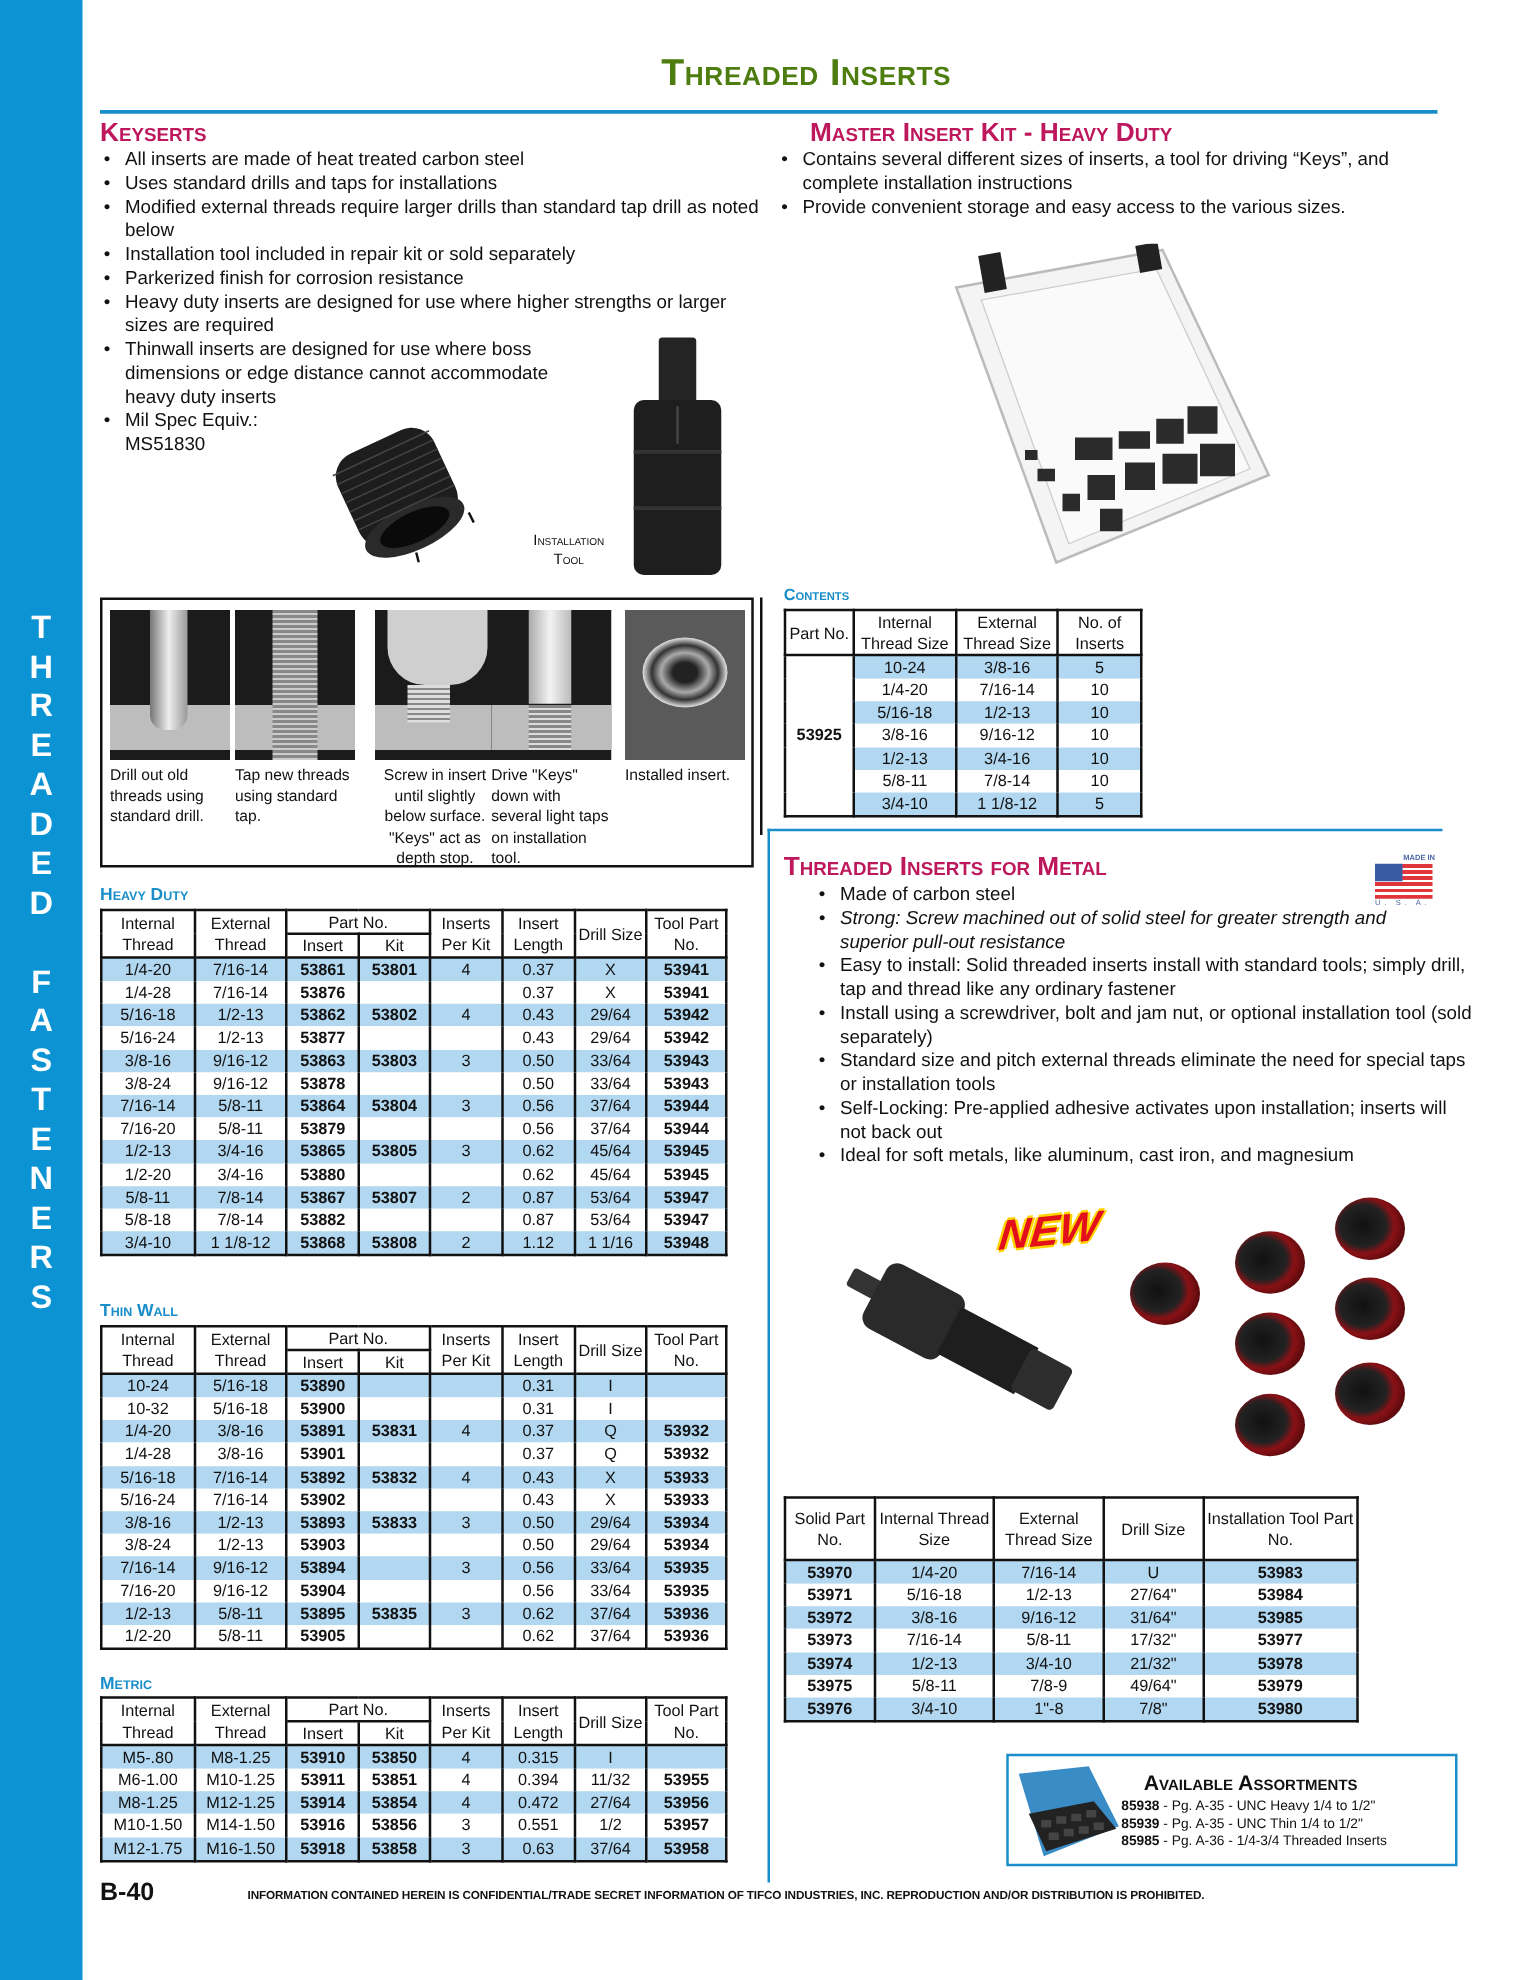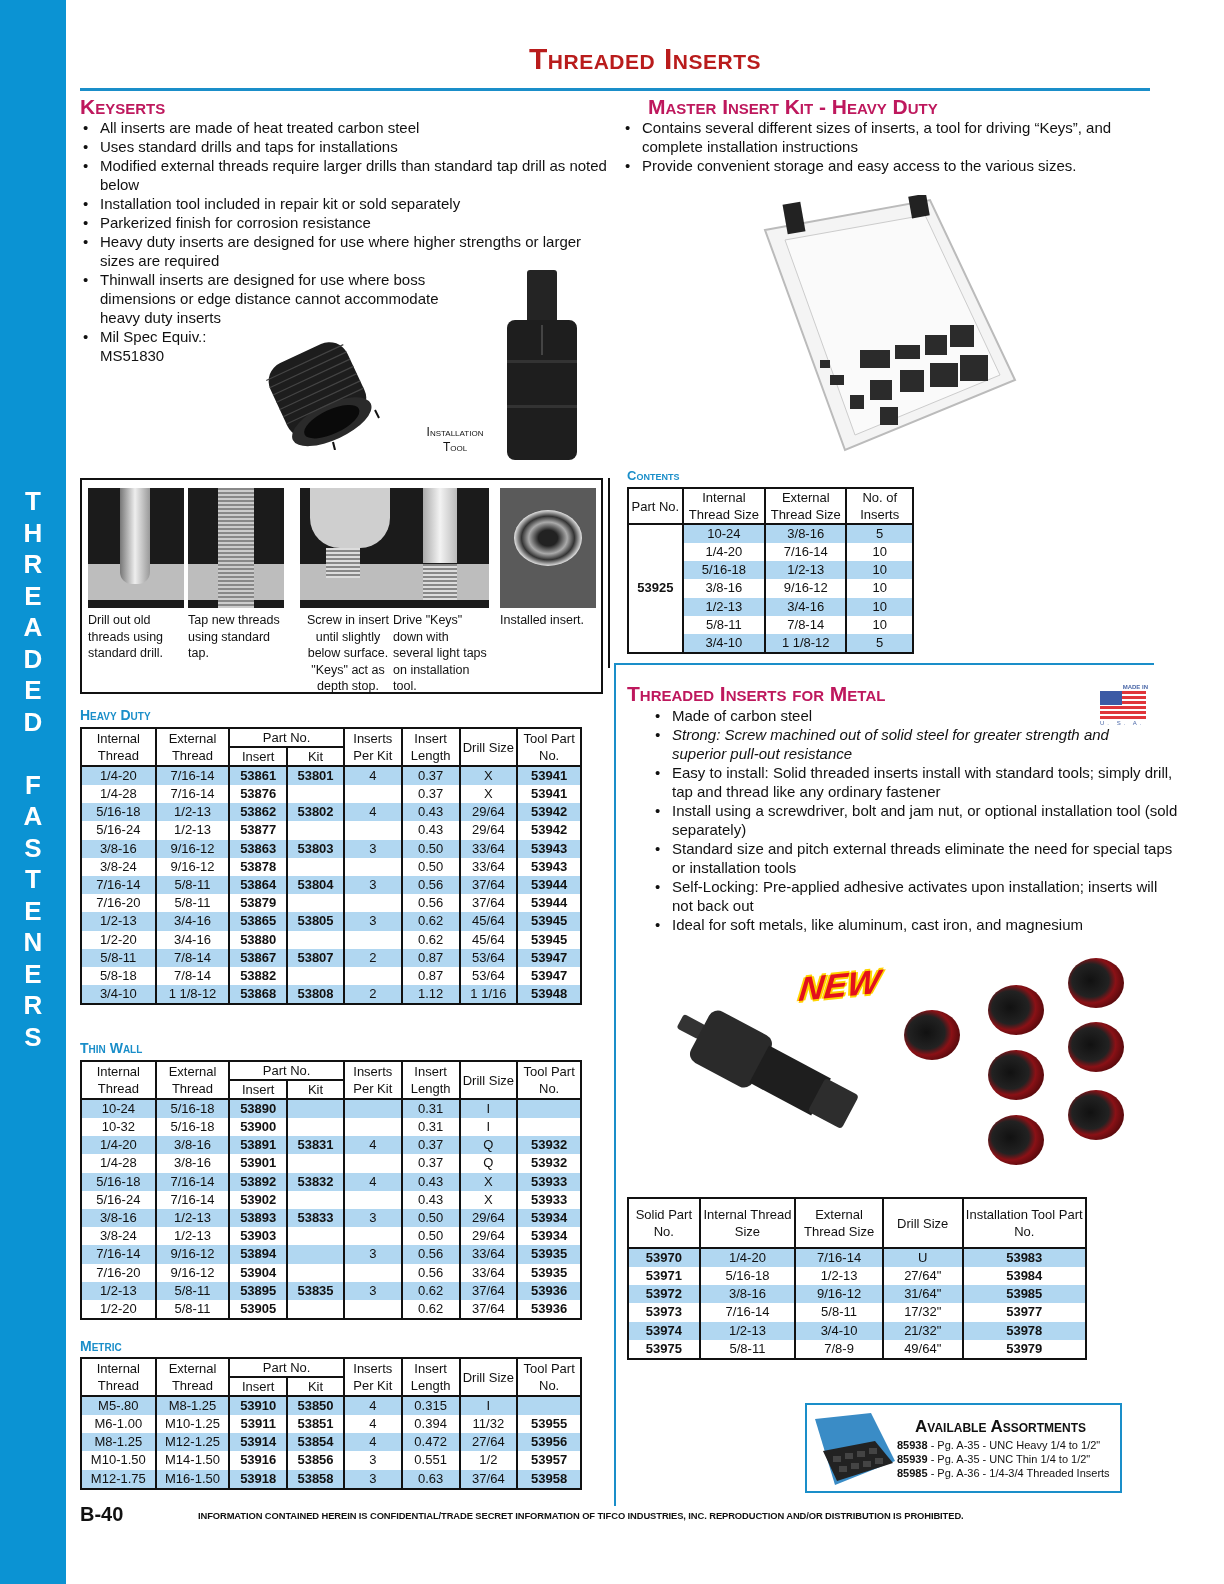--- a/index.html
+++ b/index.html
@@ -1,20 +1,20 @@
 <!DOCTYPE html>
 <html><head>
 <meta charset="utf-8">
 <style>
   * { box-sizing: border-box; margin: 0; padding: 0; }
   body { width: 1224px; height: 1584px; background: #fff; font-family: "Liberation Sans", sans-serif; color: #111; position: relative; overflow: hidden; }
   .side-bar { position: absolute; left: 0; top: 0; width: 66px; height: 1584px; background: #0b93d3; }
   .side-letters { position: absolute; left: 0; top: 486px; width: 66px; text-align: center; color: #fff; font-weight: bold; font-size: 26px; line-height: 31.5px; }
   .side-letters span { display: block; height: 31.5px; }
-  .page-title { position: absolute; left: 66px; width: 1158px; top: 42px; text-align: center; color: #b91c1c; font-weight: bold; font-size: 30px; font-variant: small-caps; letter-spacing: 0.5px; }
+  .page-title { position: absolute; left: 66px; width: 1158px; top: 42px; text-align: center; color: #4d7c0f; font-weight: bold; font-size: 30px; font-variant: small-caps; letter-spacing: 0.5px; }
   .title-rule { position: absolute; left: 80px; top: 88px; width: 1070px; height: 3px; background: #1a8ec9; }
   .sec-h { color: #be185d; font-weight: bold; font-variant: small-caps; font-size: 21px; }
   .sub-h { color: #1a8ec9; font-weight: bold; font-variant: small-caps; font-size: 14px; }
   ul.bullets { list-style: none; font-size: 15px; line-height: 19px; }
   ul.bullets li { position: relative; padding-left: 20px; }
   ul.bullets li:before { content: "•"; position: absolute; left: 3px; }
   .abs { position: absolute; }
   table.dt { border-collapse: collapse; font-size: 13px; text-align: center; }
   table.dt th { font-weight: normal; border: 2px solid #111; line-height: 17px; padding: 0 2px; }
   table.dt td { border-left: 2px solid #111; border-right: 2px solid #111; height: 18.2px; line-height: 18px; padding: 0 2px; }
@@ -732,24 +732,31 @@
         <td>21/32"</td>
         <td class="b">53978</td>
       </tr>
       <tr class="even">
         <td class="b">53975</td>
         <td>5/8-11</td>
         <td>7/8-9</td>
         <td>49/64"</td>
         <td class="b">53979</td>
       </tr>
+      <tr class="odd">
+        <td class="b">53976</td>
+        <td>3/4-10</td>
+        <td>1"-8</td>
+        <td>7/8"</td>
+        <td class="b">53980</td>
+      </tr>
     </tbody>
 </table>
 
-<div class="abs" style="left:805px; top:1403px; width:317px; height:90px; border:2px solid #1a8ec9;">
+<div class="abs" style="left:805px; top:1403px; width:361px; height:90px; border:2px solid #1a8ec9;">
   <div style="position:absolute; left:6px; top:6px; width:84px; height:76px;">
     <svg width="84" height="76" viewBox="0 0 84 76">
       <polygon points="2,8 58,2 82,50 22,74" fill="#3a8cc6"></polygon>
       <polygon points="10,40 62,30 80,52 24,70" fill="#222"></polygon>
       <g fill="#444">
           <rect x="20" y="45" width="8" height="6"></rect>
           <rect x="32" y="42" width="8" height="6"></rect>
           <rect x="44" y="40" width="8" height="6"></rect>
           <rect x="56" y="37" width="8" height="6"></rect>
           <rect x="26" y="55" width="8" height="6"></rect>

